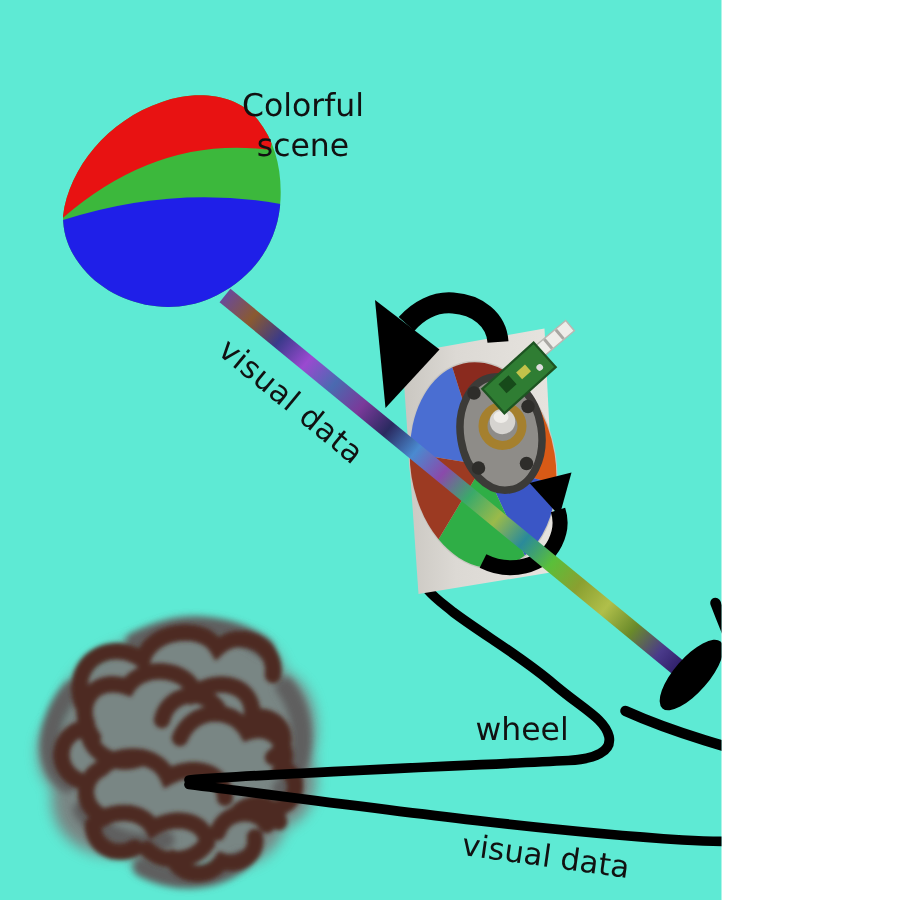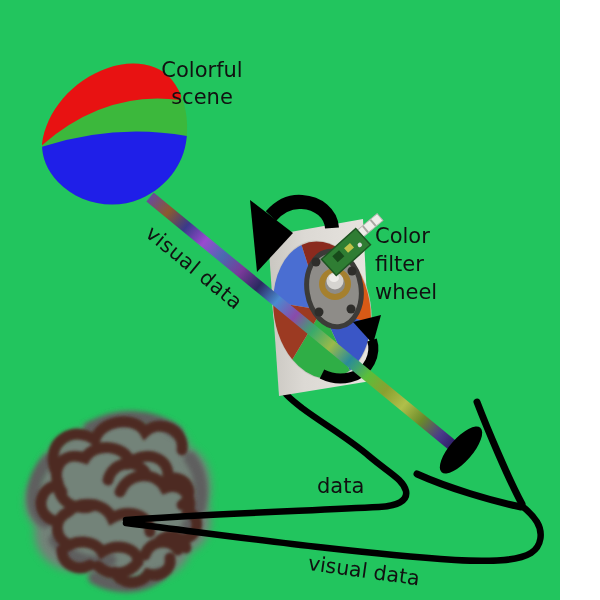--- a/index.html
+++ b/index.html
@@ -1,16 +1,16 @@
 <!DOCTYPE html>
 <html><head>
 <meta charset="utf-8">
 <style>
   html,body{margin:0;padding:0;background:#fff;}
-  .stage{position:relative;width:560px;height:600px;background:#22c55e;overflow:hidden;
+  .stage{position:relative;width:481px;height:600px;background:#5eead4;overflow:hidden;
          font-family:"DejaVu Sans","Liberation Sans",sans-serif;}
   .stage svg{position:absolute;left:0;top:0;}
   .label{position:absolute;color:#111;font-size:21px;line-height:1.3;white-space:pre-line;}
   .lbl-scene{left:150px;top:57px;width:104px;text-align:center;}
   .lbl-wheel{left:375px;top:222px;line-height:28px;}
   .lbl-eye{left:433px;top:367px;width:122px;text-align:right;line-height:27px;}
   .lbl-brain{left:33px;top:386px;}
   .lbl-sync{left:317px;top:473px;}
   .lbl-vd-diag{left:157px;top:220px;font-size:20.5px;letter-spacing:.5px;
                transform:rotate(39.5deg);transform-origin:left top;white-space:nowrap;}
@@ -145,19 +145,16 @@
 
   <g>
     <path fill="none" stroke="#000" stroke-width="7" stroke-linecap="round" d="M 477 402 C 487 428 508 478 522 504"></path>
     <path fill="none" stroke="#000" stroke-width="7" stroke-linecap="round" d="M 417 474 C 448 488 492 501 521 507"></path>
     <ellipse cx="461" cy="450" rx="29.5" ry="11.5" transform="rotate(-49 461 450)" fill="#000"></ellipse>
   </g>
 </svg>
 
   <div class="label lbl-scene">Colorful
 scene</div>
-  <div class="label lbl-wheel">Color
-filter
-wheel</div>
-  <div class="label lbl-sync">data</div>
+  <div class="label lbl-sync">wheel</div>
   <div class="label lbl-vd-diag">visual data</div>
   <div class="label lbl-vd-bottom">visual data</div>
 </div>
 
 </body></html>

